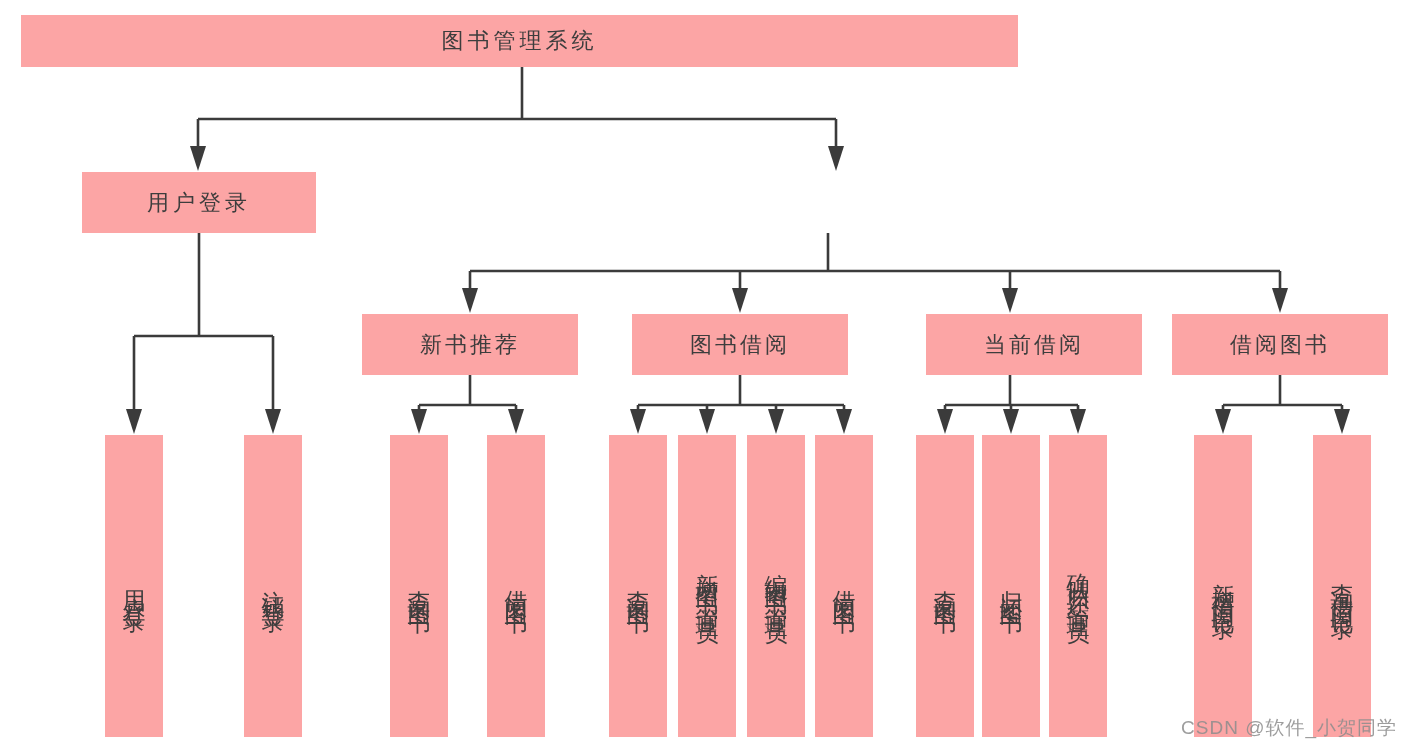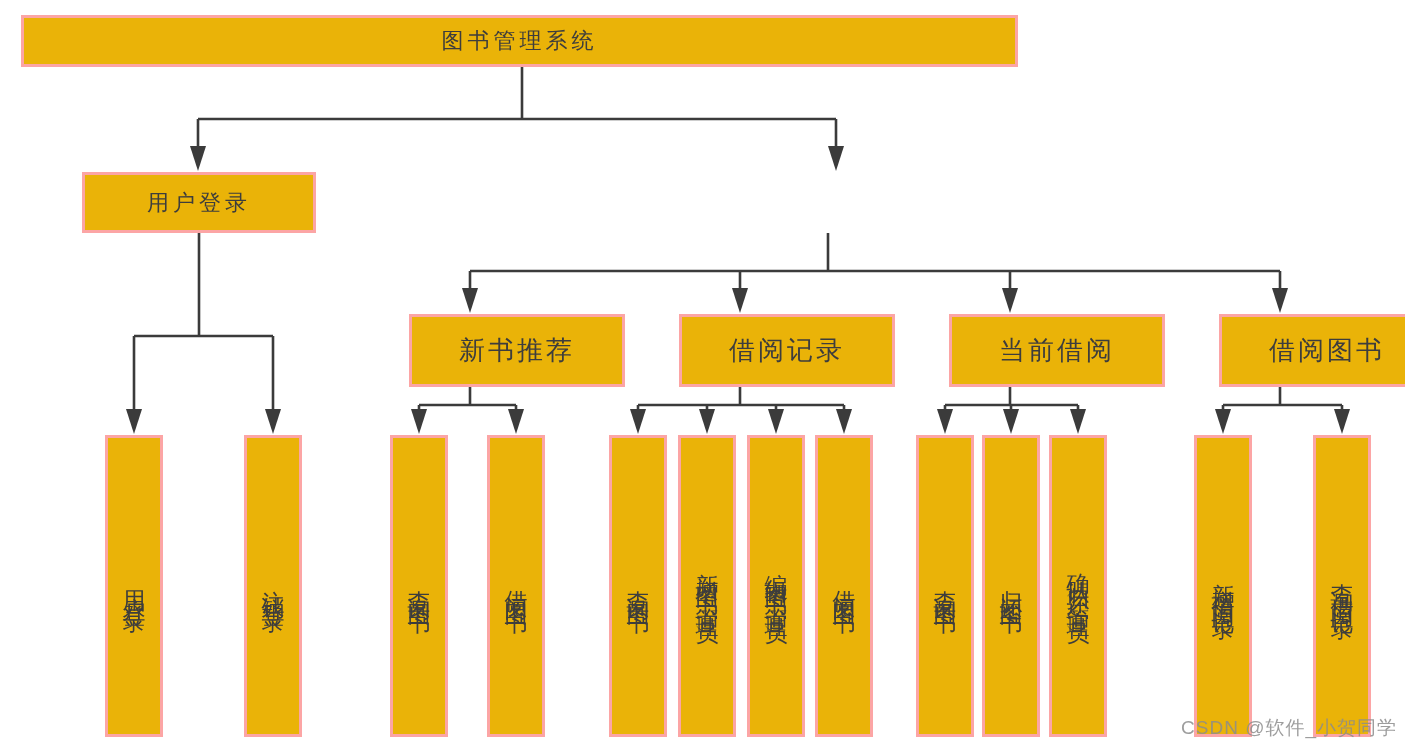--- a/index.html
+++ b/index.html
@@ -20,38 +20,38 @@
     left: 0;
     top: 0;
     width: 1405px;
     height: 747px;
     z-index: 1;
   }
   .node {
     position: absolute;
     box-sizing: border-box;
     border: 3px solid #fca5a5;
-    background: #eab308;
+    background: #fca5a5;
     display: flex;
     align-items: center;
     justify-content: center;
     color: #3d3d3d;
     z-index: 2;
   }
   .node.root {
     left: 21px; top: 15px; width: 997px; height: 52px;
     font-size: 22px; letter-spacing: 4px;
   }
   .node.lvl2 {
     top: 172px; width: 234px; height: 61px;
     font-size: 22px; letter-spacing: 4px;
   }
   .node.lvl3 {
-    top: 314px; width: 216px; height: 73px;
-    font-size: 26px; letter-spacing: 3px; margin-left: 47px;
+    top: 314px; width: 216px; height: 61px;
+    font-size: 22px; letter-spacing: 3px;
   }
   .node.leaf {
     top: 435px; width: 58px; height: 302px;
     writing-mode: vertical-rl;
     font-size: 23px;
     letter-spacing: 7px;
     line-height: 1;
     text-indent: 0;
   }
   .watermark {
@@ -135,22 +135,22 @@
       <polygon points="1215,409 1231,409 1223,434"></polygon>
       <polygon points="1334,409 1350,409 1342,434"></polygon>
     </g>
   </svg>
 
   <div class="node root">图书管理系统</div>
 
   <div class="node lvl2" style="left:82px;">用户登录</div>
 
   <div class="node lvl3" style="left:362px;">新书推荐</div>
-  <div class="node lvl3" style="left:632px;">借阅记录</div>
-  <div class="node lvl3" style="left:902px;text-align:center;">当前借阅</div>
+  <div class="node lvl3" style="left:632px;">图书借阅</div>
+  <div class="node lvl3" style="left:926px;text-align:center;">当前借阅</div>
   <div class="node lvl3" style="left:1172px;">借阅图书</div>
 
   <div class="node leaf" style="left:105px;">用户登录</div>
   <div class="node leaf" style="left:244px;">注销登录</div>
 
   <div class="node leaf" style="left:390px;">查询图书</div>
   <div class="node leaf" style="left:487px;">借阅图书</div>
 
   <div class="node leaf" style="left:609px;">查询图书</div>
   <div class="node leaf" style="left:678px;">新增图书（管理员）</div>

